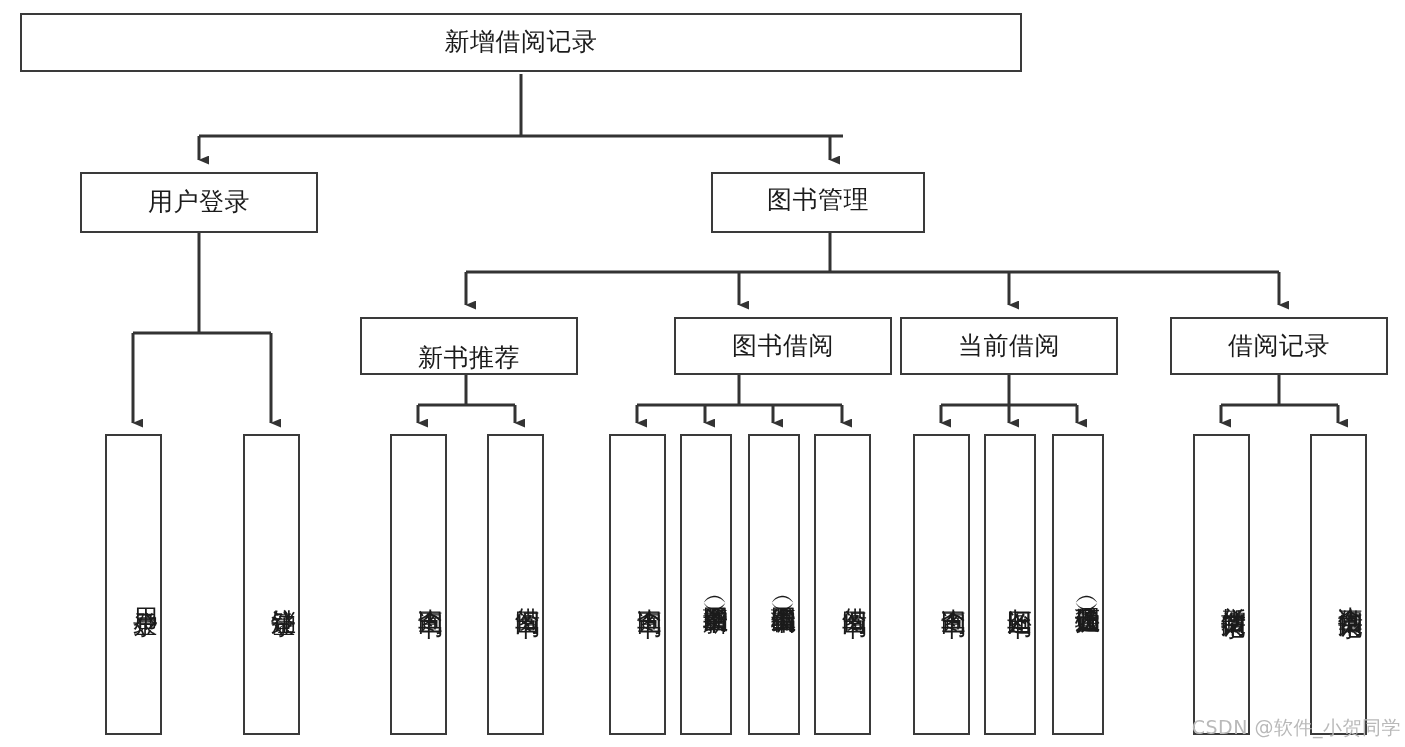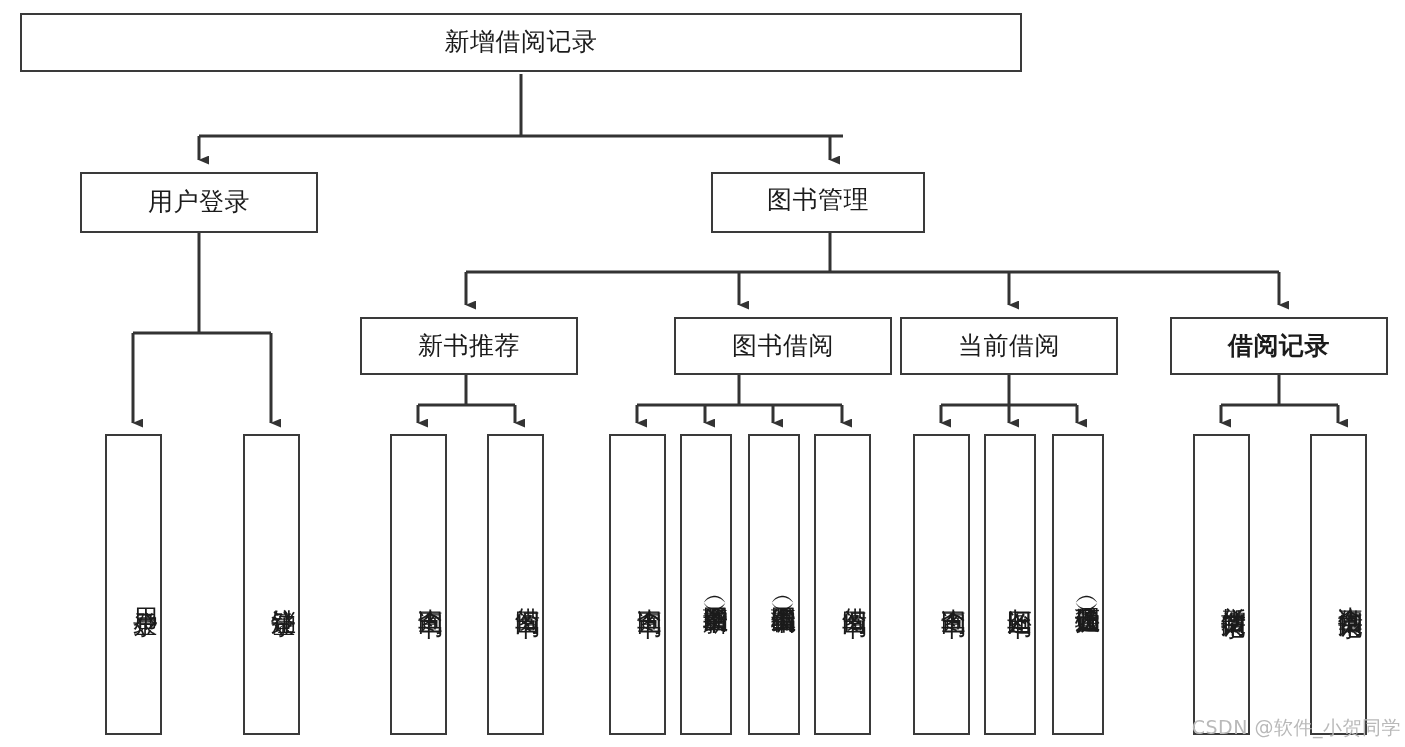--- a/index.html
+++ b/index.html
@@ -141,33 +141,33 @@
   </div>
 
   <div class="node node-h" style="left:80px; top:172px; width:238px; height:61px;">
     <span>用户登录</span>
   </div>
 
   <div class="node node-h" style="left:711px; top:172px; width:214px; height:61px;font-family:Liberation Mono, monospace;">
     <span>图书管理</span>
   </div>
 
-  <div class="node node-h" style="left:360px; top:317px; width:218px; height:58px;">
+  <div class="node node-h" style="left:360px; top:317px; width:218px; height:58px;align-items:flex-end;">
     <span>新书推荐</span>
   </div>
 
   <div class="node node-h" style="left:630px; top:317px; width:218px; height:58px;margin-left:44px;">
     <span>图书借阅</span>
   </div>
 
   <div class="node node-h" style="left:900px; top:317px; width:218px; height:58px;">
     <span>当前借阅</span>
   </div>
 
-  <div class="node node-h" style="left:1170px; top:317px; width:218px; height:58px;font-weight:bold;">
+  <div class="node node-h" style="left:1170px; top:317px; width:218px; height:58px;">
     <span>借阅记录</span>
   </div>
 
   <div class="node node-v" style="left:105px; top:434px; width:57px; height:301px;">
     <span>用户登录</span>
   </div>
 
   <div class="node node-v" style="left:243px; top:434px; width:57px; height:301px;">
     <span>注销登录</span>
   </div>

